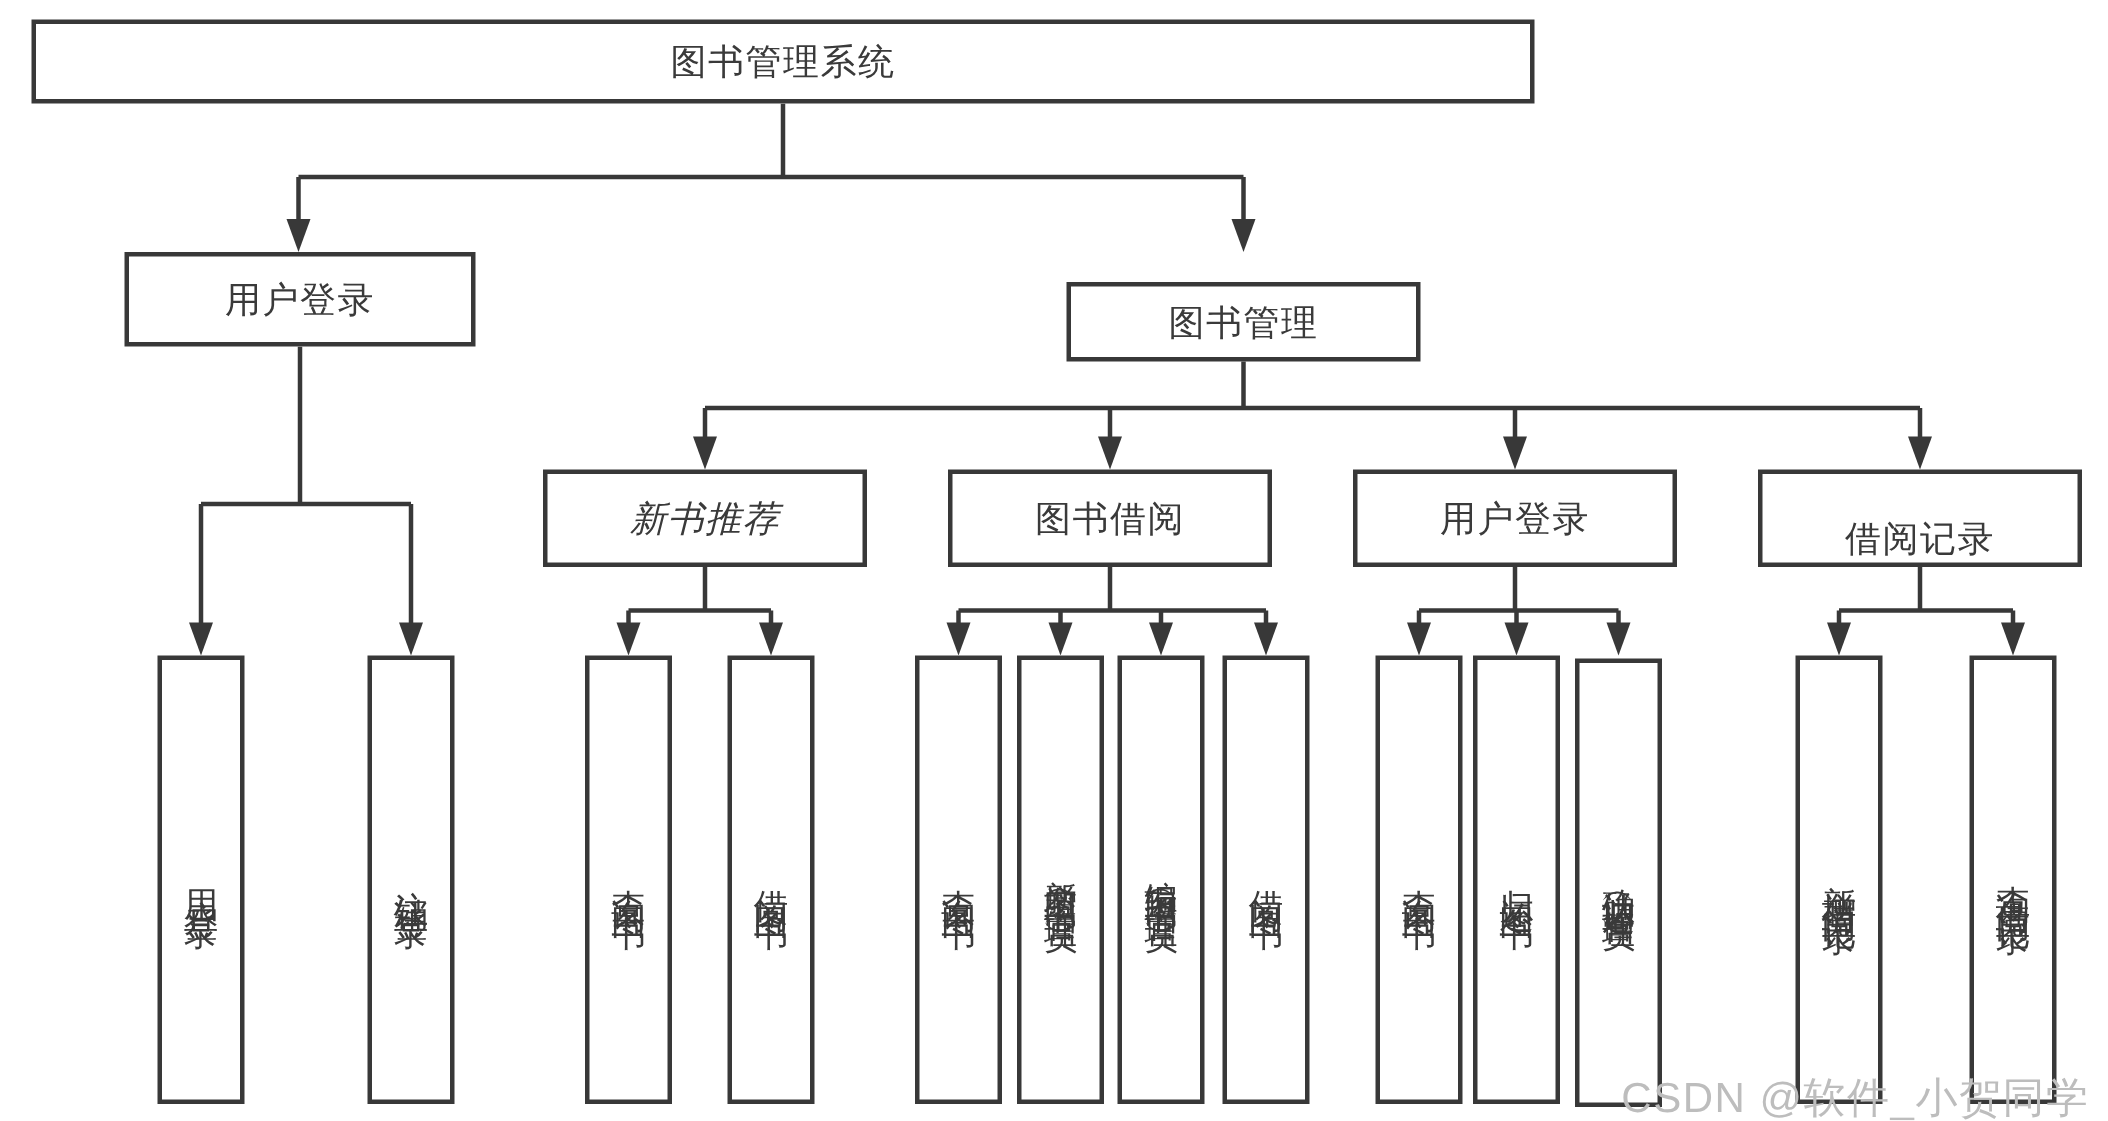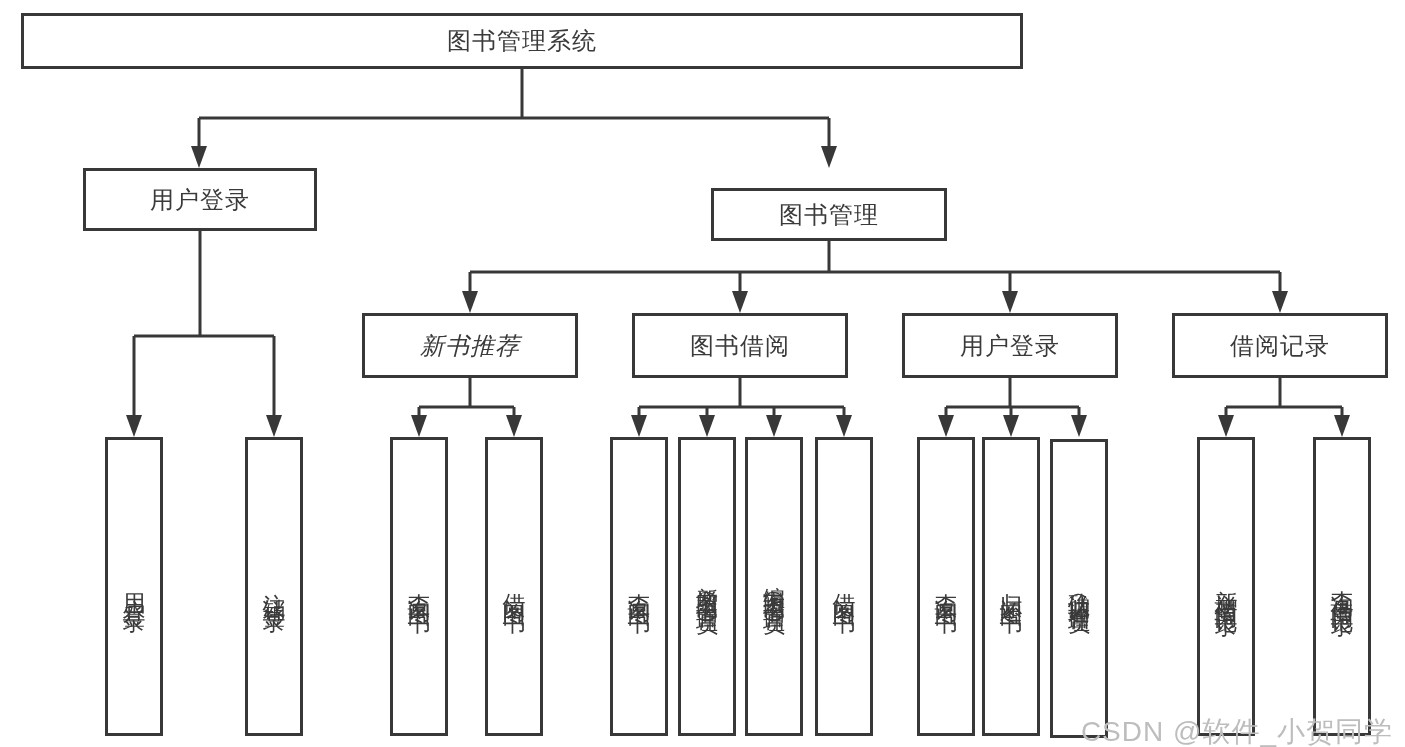--- a/index.html
+++ b/index.html
@@ -121,21 +121,21 @@
 
   <div class="node" style="left:362px; top:313px; width:216px; height:65px;font-style:italic;">
     <span>新书推荐</span>
   </div>
   <div class="node" style="left:632px; top:313px; width:216px; height:65px;">
     <span>图书借阅</span>
   </div>
   <div class="node" style="left:902px; top:313px; width:216px; height:65px;">
     <span>用户登录</span>
   </div>
-  <div class="node" style="left:1172px; top:313px; width:216px; height:65px;">
+  <div class="node" style="left:1172px; top:313px; width:216px; height:65px;align-items:flex-end;">
     <span>借阅记录</span>
   </div>
 
   <div class="vnode" style="left:105px; top:437px; width:58px; height:299px;">
     <span class="vtext">用户登录</span>
   </div>
   <div class="vnode" style="left:245px; top:437px; width:58px; height:299px;">
     <span class="vtext">注销登录</span>
   </div>
 

